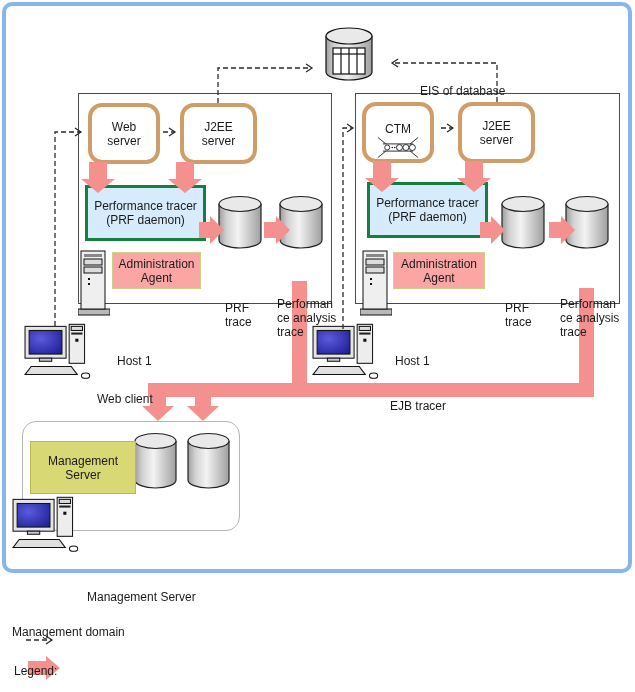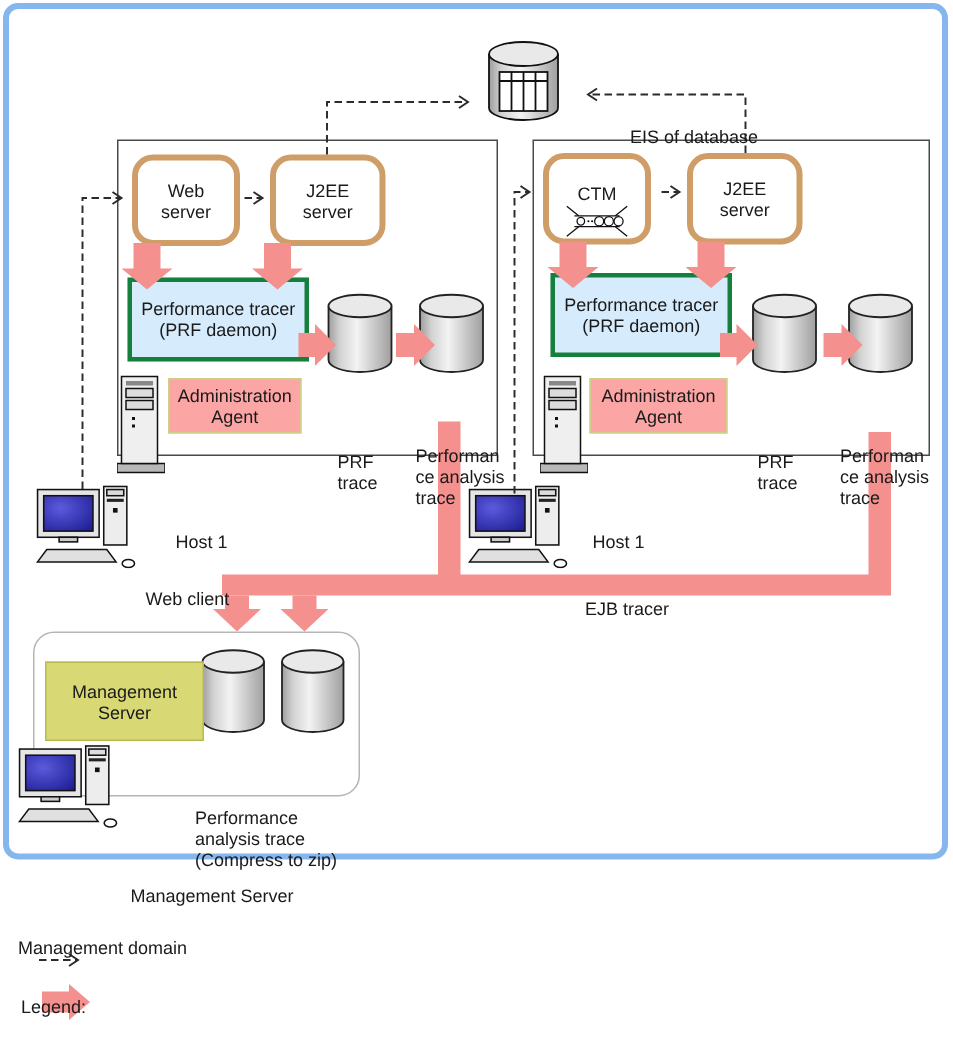--- a/index.html
+++ b/index.html
@@ -231,20 +231,17 @@
 trace</div>
   <div class="lbl" style="left:117px;top:306px">Host 1</div>
   <div class="lbl" style="left:97px;top:344px">Web client</div>
   <div class="lbl pre" style="left:505px;top:253px">PRF
 trace</div>
   <div class="lbl pre" style="left:560px;top:249px">Performan
 ce analysis
 trace</div>
   <div class="lbl" style="left:395px;top:306px">Host 1</div>
   <div class="lbl" style="left:390px;top:351px">EJB tracer</div>
-  <div class="lbl pre" style="left:130px;top:490px">Performance
-analysis trace
-(Compress to zip)</div>
   <div class="lbl" style="left:87px;top:542px">Management Server</div>
   <div class="lbl" style="left:12px;top:577px">Management domain</div>
   <div class="lbl" style="left:14px;top:616px">Legend:</div>
 
 </div>
 
 </body></html>

